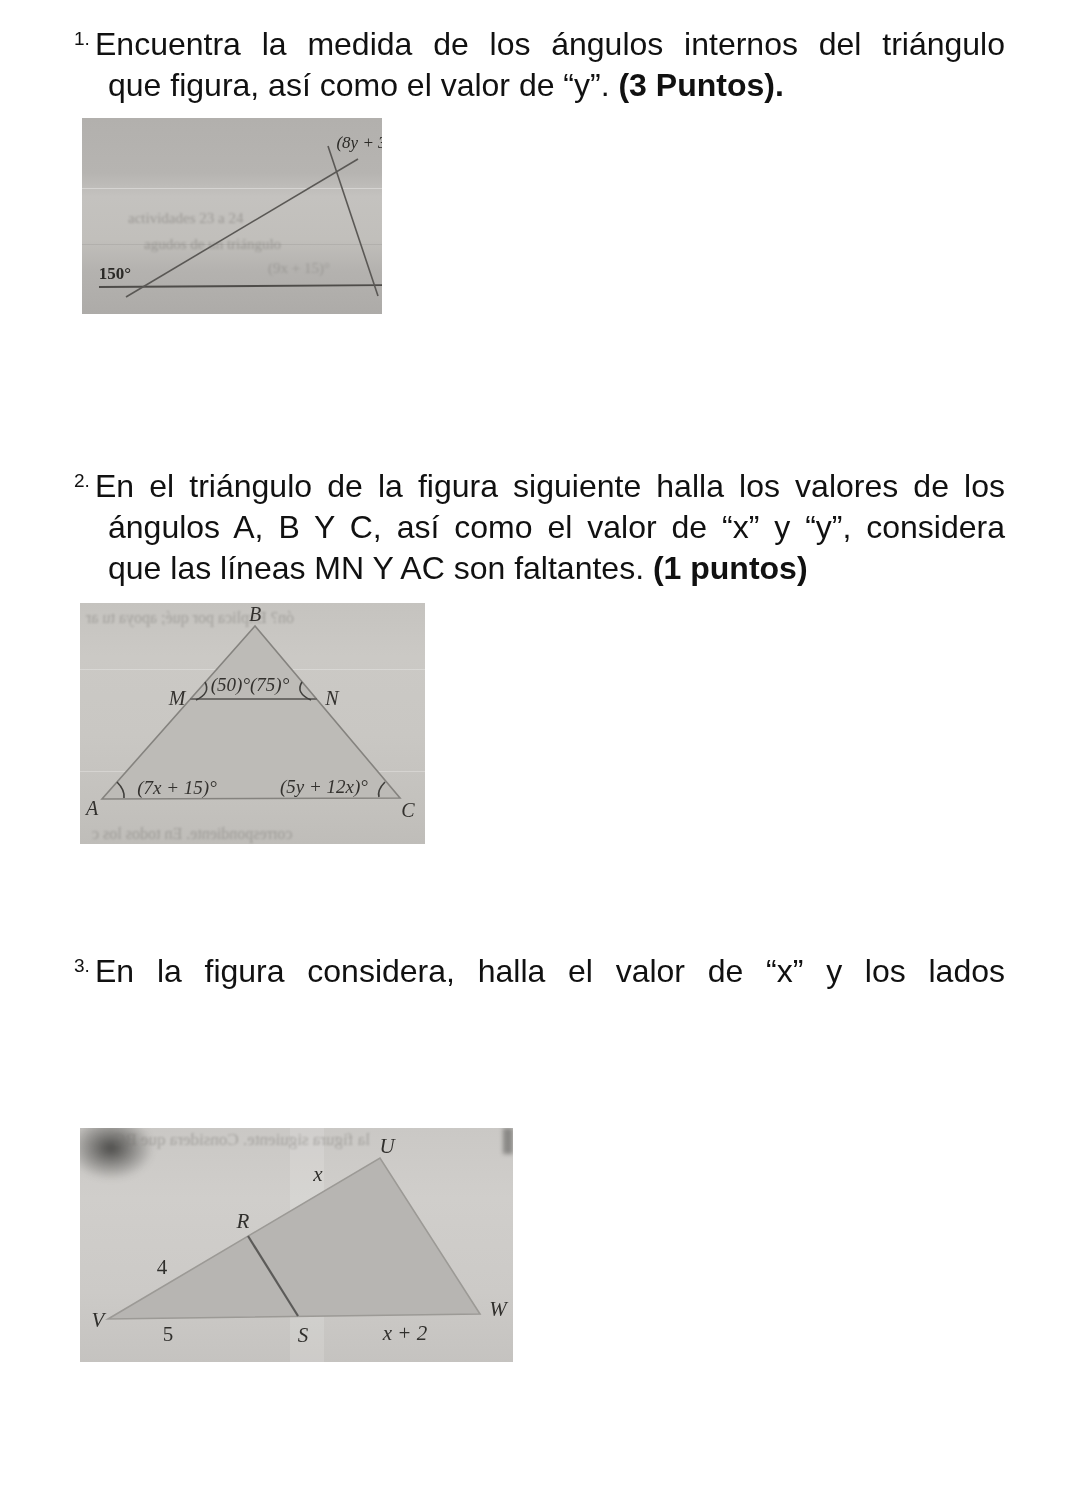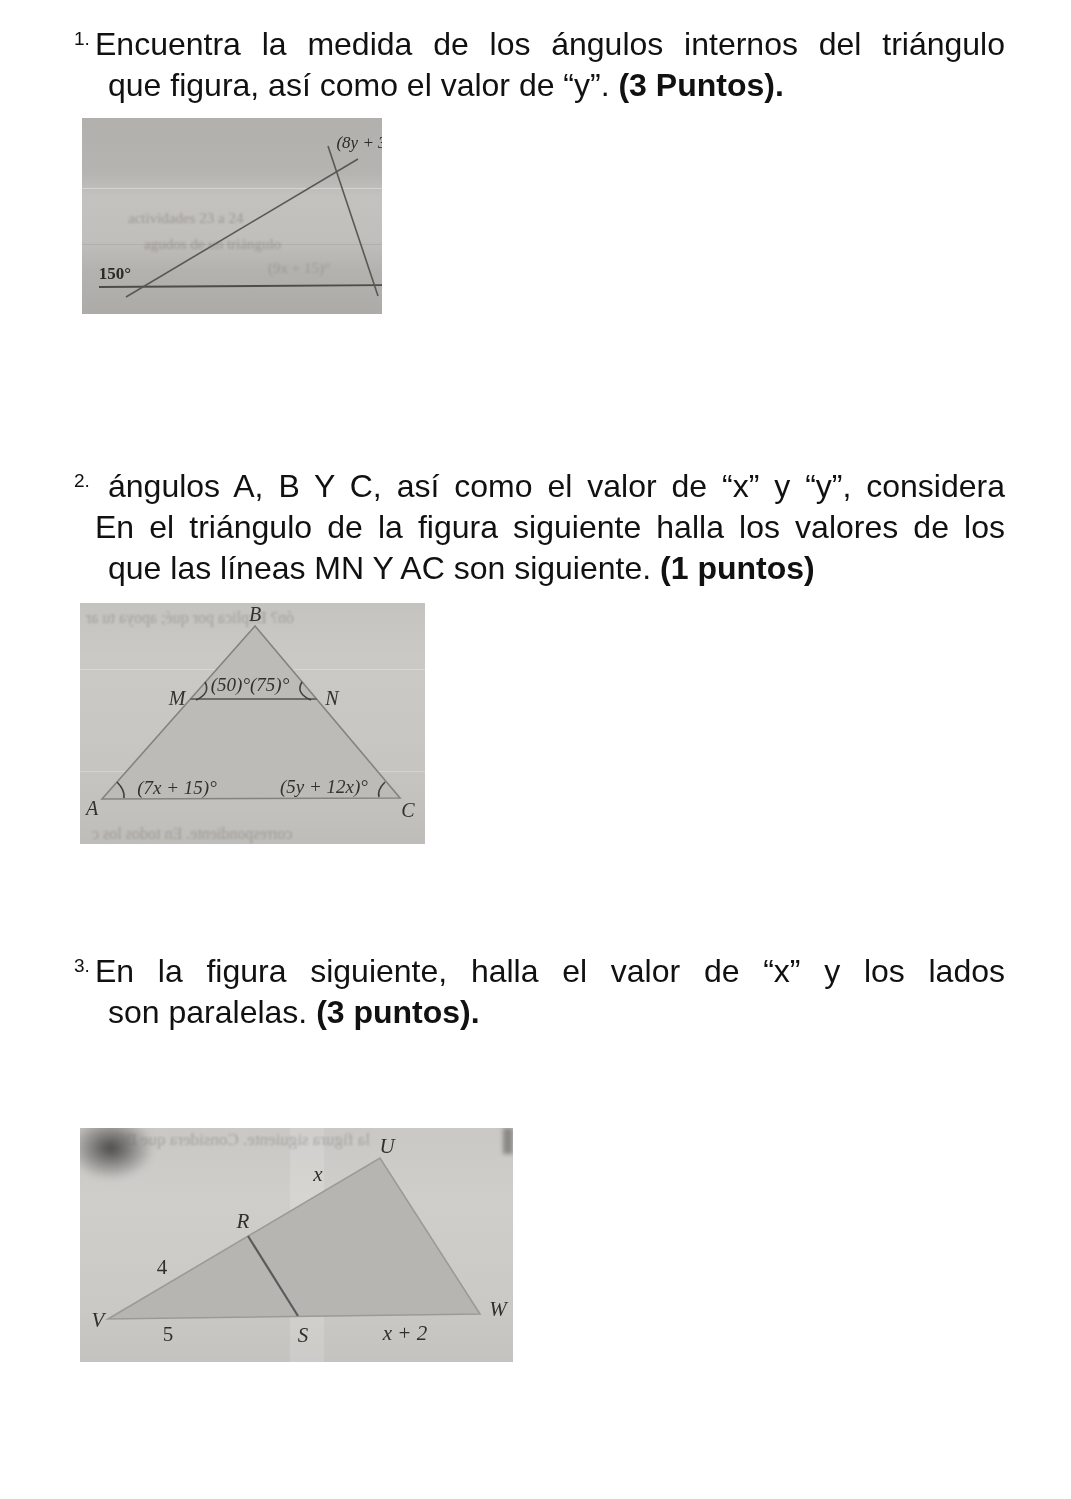--- a/index.html
+++ b/index.html
@@ -64,23 +64,23 @@
       <line x1="44" y1="179" x2="276" y2="41" stroke="#5a5855" stroke-width="1.6"></line>
       <line x1="246" y1="28" x2="296" y2="178" stroke="#5a5855" stroke-width="1.6"></line>
       <text class="f1t it" x="290" y="30" text-anchor="middle">(8y + 32)°</text>
       <text class="f1t" x="33" y="161" text-anchor="middle" style="font-weight:bold">150°</text>
       <text class="f1t" x="315" y="161" text-anchor="middle" style="font-weight:bold">110°</text>
     </svg>
   </figure>
 
   <section class="problem" style="top:466px">
     <span class="marker">2.</span>
+    <div class="pline first just">En el triángulo de la figura siguiente halla los valores de los</div>
     <div class="pline just">ángulos A, B Y C, así como el valor de “x” y “y”, considera</div>
-    <div class="pline first just">En el triángulo de la figura siguiente halla los valores de los</div>
-    <div class="pline"><span>que las líneas MN Y AC son siguiente. </span><span class="bold">(1 puntos)</span></div>
+    <div class="pline"><span>que las líneas MN Y AC son faltantes. </span><span class="bold">(1 puntos)</span></div>
   </section>
 
   <figure class="photo" id="photo2">
     <div class="rule" style="top:66px;background:rgba(255,255,255,.28)"></div>
     <div class="rule" style="top:168px;background:rgba(255,255,255,.28)"></div>
     <div class="ghost mir" style="left:6px;top:6px;font-size:16px;opacity:.45">ón? Explica por qué; apoya tu ar</div>
     <div class="ghost mir" style="left:12px;top:222px;font-size:16px;opacity:.45">correspondiente. En todos los c</div>
     <div class="ghost" style="left:133px;top:130px;font-size:14px;opacity:.25">(10x + 5y)</div>
     <svg width="345" height="241" viewBox="0 0 345 241">
       <polygon points="175,23 22,196 320,195" fill="#bdbbb7" stroke="#85837f" stroke-width="1.6"></polygon>
@@ -95,22 +95,21 @@
       <text class="f2v it" x="12" y="212" text-anchor="middle">A</text>
       <text class="f2v it" x="328" y="214" text-anchor="middle">C</text>
       <text class="f2t it" x="170" y="88" text-anchor="middle">(50)°(75)°</text>
       <text class="f2t it" x="97" y="191" text-anchor="middle">(7x + 15)°</text>
       <text class="f2t it" x="244" y="190" text-anchor="middle">(5y + 12x)°</text>
     </svg>
   </figure>
 
   <section class="problem" style="top:951px">
     <span class="marker">3.</span>
-    <div class="pline first just">En la figura siguiente, halla el valor de “x” y los lados</div>
-    <div class="pline"><span>son paralelas. </span><span class="bold">(3 puntos).</span></div>
+    <div class="pline first just">En la figura considera, halla el valor de “x” y los lados</div>
   </section>
 
   <figure class="photo" id="photo3">
     <div class="blob"></div>
     <div class="streak"></div>
     <div class="band" style="left:210px;top:0;width:34px;height:234px;background:rgba(255,255,255,.14)"></div>
     <div class="ghost mir" style="left:34px;top:2px;font-size:17px;opacity:.45">la figura siguiente. Considera que BC</div>
     <svg width="433" height="234" viewBox="0 0 433 234">
       <polygon points="28,191 300,30 400,186" fill="#b7b5b2" stroke="#9c9a96" stroke-width="1.6"></polygon>
       <line x1="168" y1="108" x2="218" y2="188" stroke="#5c5b59" stroke-width="2.2"></line>

